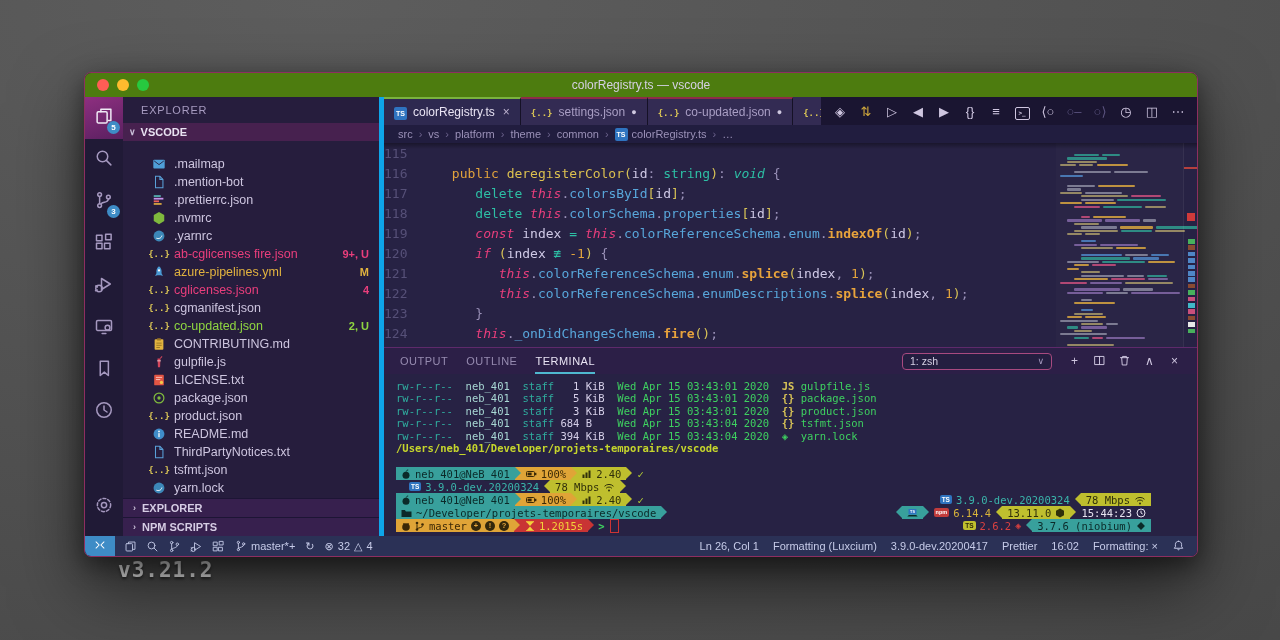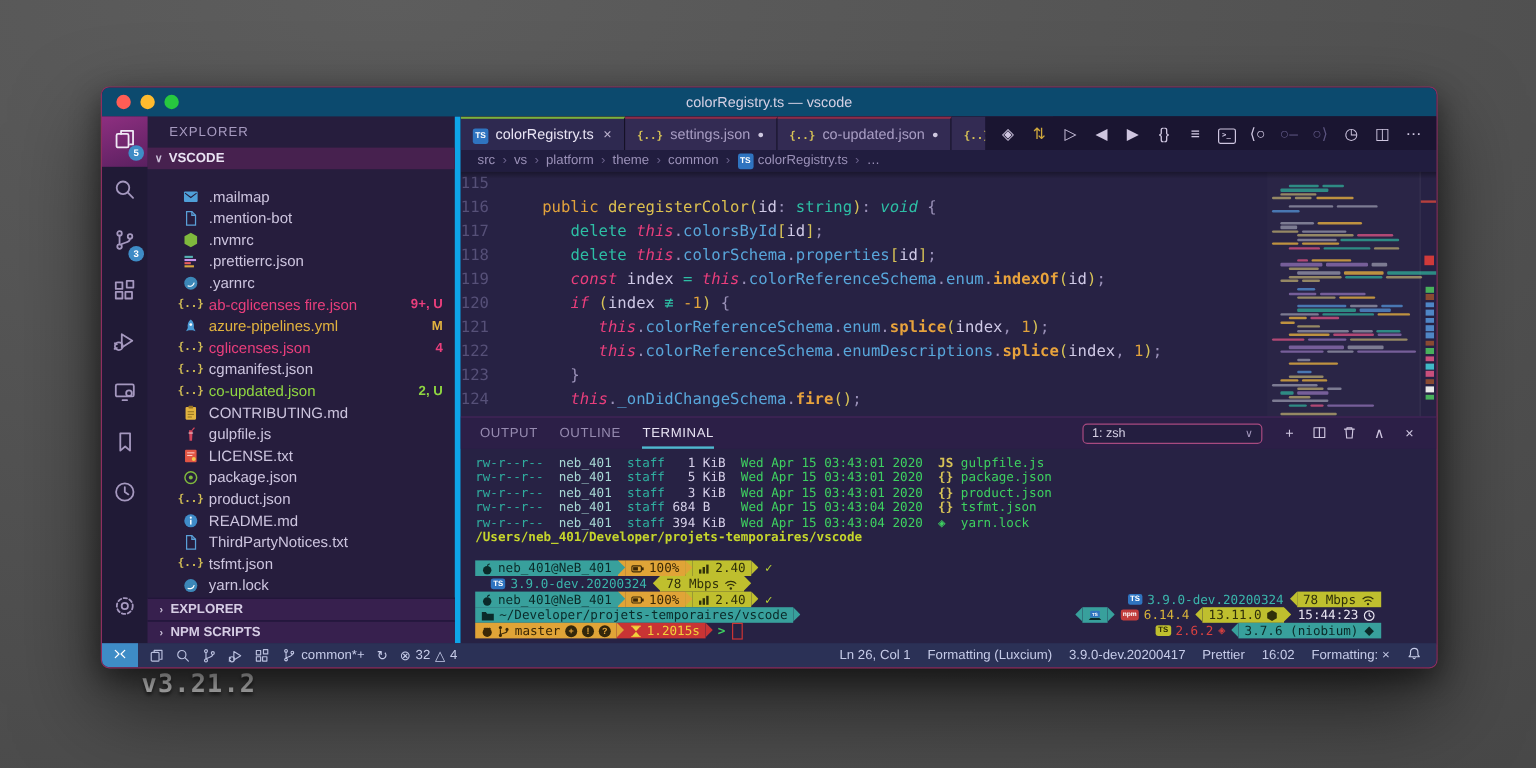--- a/index.html
+++ b/index.html
@@ -4,21 +4,21 @@
 <style>
   html,body{margin:0;padding:0}
   body{width:1280px;height:640px;position:relative;overflow:hidden;
        background:radial-gradient(130% 130% at 25% 0%, #5d5d5d 0%, #535353 45%, #474747 100%);
        font-family:"Liberation Sans",sans-serif}
   .version{position:absolute;left:118px;top:558px;font:bold 21px "DejaVu Sans Mono",monospace;color:#f2f2f2;letter-spacing:1px;text-shadow:0 2px 3px rgba(0,0,0,.5)}
 
   .window{position:absolute;left:84px;top:72px;width:1112px;height:483px;background:#272244;
           border:1px solid #8e2e60;border-radius:7px;overflow:hidden;display:flex;flex-direction:column;
           box-shadow:0 30px 70px rgba(0,0,0,.55),0 8px 24px rgba(0,0,0,.45)}
-  .titlebar{height:24px;background:#0c4a6e;display:flex;align-items:center;justify-content:center;position:relative;flex:none}
+  .titlebar{height:24px;background:#4d7c0f;display:flex;align-items:center;justify-content:center;position:relative;flex:none}
   .lights{position:absolute;left:12px;top:6px;display:flex;gap:8px}
   .light{width:12px;height:12px;border-radius:50%}
   .title{font-size:12px;color:#d5d0e4}
 
   .body-row{flex:1;display:flex;min-height:0}
   .activitybar{width:38px;background:#201a36;display:flex;flex-direction:column;align-items:center;flex:none}
   .act-item{width:38px;height:42px;display:flex;align-items:center;justify-content:center;color:#a598bf;position:relative}
   .act-item.active{background:linear-gradient(160deg,#8e2f80,#5a2060);color:#efe9f5}
   .act-badge{position:absolute;right:3px;bottom:5px;min-width:13px;height:13px;border-radius:7px;background:#3e8cc6;color:#fff;font-size:8px;line-height:13px;text-align:center;font-weight:bold}
   .act-spacer{flex:1}
@@ -199,35 +199,35 @@
               <svg width="14" height="14" viewBox="0 0 16 16">
                 <path d="M4 1.5h5l3.5 3.5v9.5H4z" stroke="#5aa0d8" fill="none" stroke-width="1.2"></path>
                 <path d="M9 1.5V5h3.5" stroke="#5aa0d8" fill="none" stroke-width="1.2"></path>
               </svg>
             </span>
   <span style="">.mention-bot</span>
   </div>
           <div class="file-row">
   <span class="file-ic">
               <svg width="14" height="14" viewBox="0 0 16 16">
-                <path d="M8 1l6 3.5v7L8 15l-6-3.5v-7z" fill="#7fb93d"></path>
-              </svg>
-            </span>
-  <span style="">.nvmrc</span>
-  </div>
-          <div class="file-row">
-  <span class="file-ic">
-              <svg width="14" height="14" viewBox="0 0 16 16">
                 <rect x="2" y="2.5" width="8" height="2" fill="#56b3b4"></rect>
                 <rect x="2" y="5.5" width="11" height="2" fill="#c792ea"></rect>
                 <rect x="2" y="8.5" width="6" height="2" fill="#ea5e5e"></rect>
                 <rect x="2" y="11.5" width="9" height="2" fill="#d8a63f"></rect>
               </svg>
             </span>
   <span style="">.prettierrc.json</span>
+  </div>
+          <div class="file-row">
+  <span class="file-ic">
+              <svg width="14" height="14" viewBox="0 0 16 16">
+                <path d="M8 1l6 3.5v7L8 15l-6-3.5v-7z" fill="#7fb93d"></path>
+              </svg>
+            </span>
+  <span style="">.nvmrc</span>
   </div>
           <div class="file-row">
   <span class="file-ic">
               <svg width="14" height="14" viewBox="0 0 16 16">
                 <circle cx="8" cy="8" r="6.2" fill="#3c87b8"></circle>
                 <path d="M5 10.5c2.5 1 5.5.3 6.3-3" stroke="#fff" fill="none" stroke-width="1.1"></path>
               </svg>
             </span>
   <span style="">.yarnrc</span>
   </div>
@@ -792,21 +792,21 @@
             <rect x="9.3" y="1.7" width="4.4" height="4.4"></rect>
           </svg>
         </span>
         <span class="st-item">
           <svg width="12" height="12" viewBox="0 0 16 16" fill="none" stroke="#c6cbe8" stroke-width="1.2" stroke-linecap="round" stroke-linejoin="round">
             <circle cx="4.5" cy="3.2" r="1.5"></circle>
             <circle cx="4.5" cy="12.8" r="1.5"></circle>
             <circle cx="11.5" cy="5.2" r="1.5"></circle>
             <path d="M4.5 4.7v6.6M11.5 6.7c0 3-4.5 2.6-7 4.4"></path>
           </svg>
-          <span>common*+</span>
+          <span>master*+</span>
         </span>
         <span class="st-item">↻</span>
         <span class="st-item">
           <span>⊗</span> 
           <span>32</span> 
           <span>△</span> 
           <span>4</span>
         </span>
       </span>
     <span class="st-right" id="stright">

